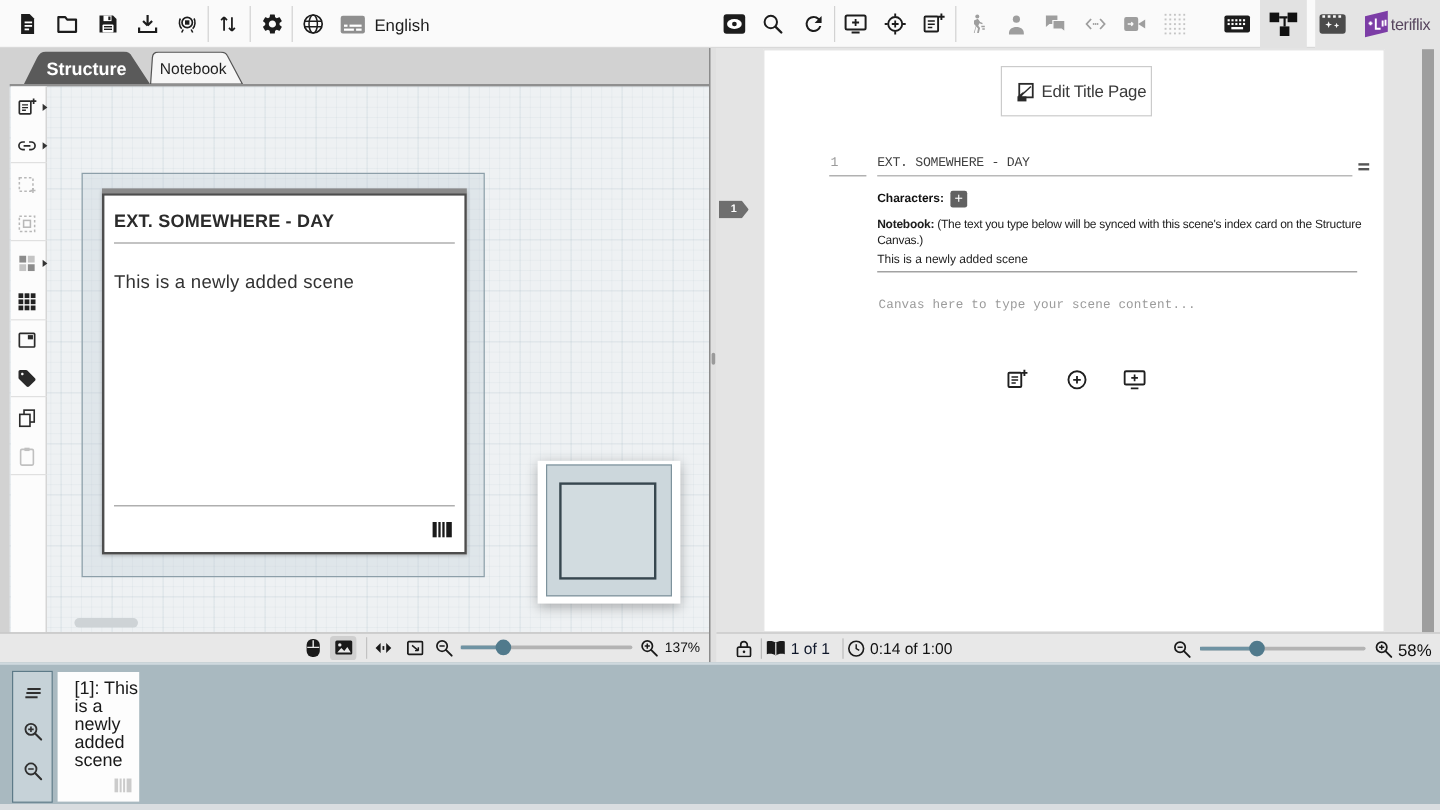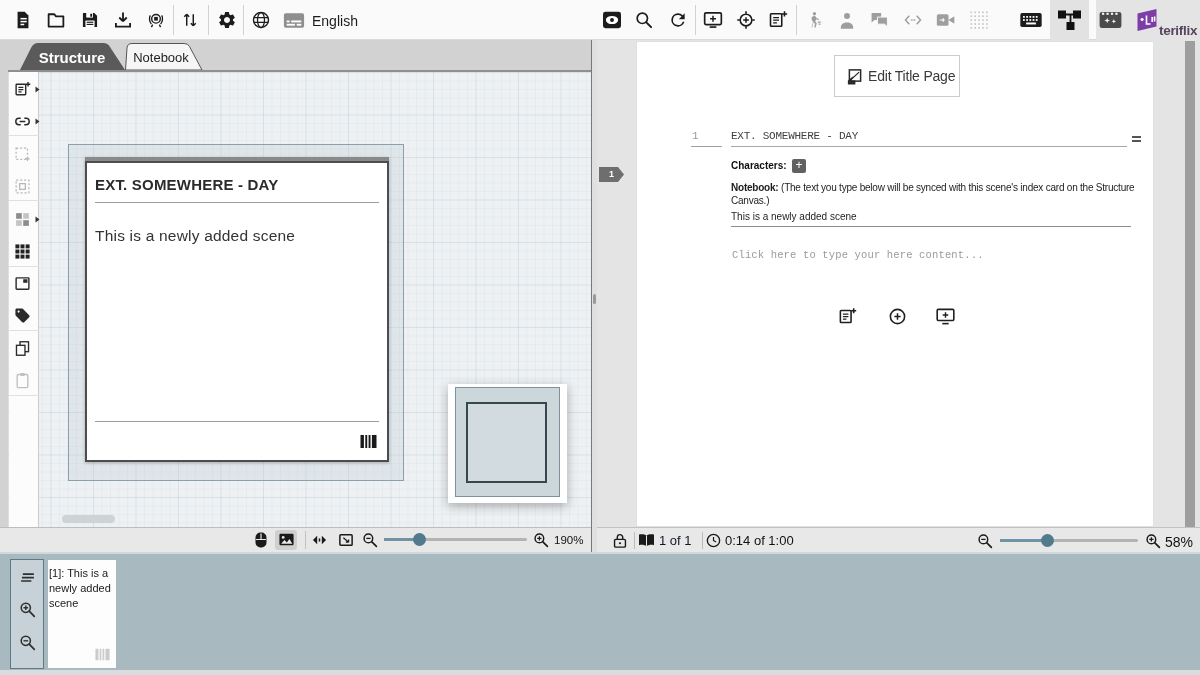--- a/index.html
+++ b/index.html
@@ -47,21 +47,21 @@
 #rscroll{position:absolute;left:588px;top:1px;width:10px;height:486px;background:#9e9e9e}
 #editbtn{position:absolute;left:197px;top:13px;width:126px;height:42px;border:1px solid #cbcbcb;background:#fff}
 #editbtn span{position:absolute;left:33px;top:12px;font-size:14px;font-weight:500;color:#3a3a3a;letter-spacing:-.2px}
 .mono{font-family:"Liberation Mono",monospace}
 #rbar{position:absolute;left:0;top:487px;width:603px;height:25px;background:#e8e8e8;border-top:1px solid #c2c2c2}
 #rbar .sep{position:absolute;top:4px;height:17px;width:1px;background:#bbb}
 
 #bstrip{position:absolute;left:0;top:552px;width:1200px;height:123px;background:#a9b9c0;border-top:2px solid #cfd9de}
 #bstrip #btools{position:absolute;left:10px;top:5px;width:34px;height:110px;background:#c6d2d8;border:1px solid #5d7a88}
 #bcard{position:absolute;left:48px;top:6px;width:68px;height:108px;background:#fdfdfd}
-#bcard .t{font-size:11px;color:#1a1a1a;line-height:15px;padding:6px 0 0 1px}
+#bcard .t{font-size:15px;color:#1a1a1a;line-height:15px;padding:6px 0 0 14px}
 #bdrop{position:absolute;left:124px;top:6px;width:66px;height:108px;background:#bfccd2}
 #bdrop .t{font-size:12.5px;color:#708591;text-align:center;line-height:18px;padding-top:32px}
 #bedge{position:absolute;left:0;top:670px;width:1200px;height:5px;background:#d9dde0}
 .slider{position:absolute;height:3px;background:#b3b3b3;border-radius:2px}
 .slider .fill{position:absolute;left:0;top:0;height:3px;background:#6f93a3}
 .slider .dot{position:absolute;top:-5px;width:13px;height:13px;border-radius:50%;background:#517a8c}
 .txt{position:absolute;white-space:nowrap}
 </style></head>
 <body>
 <div id="stage">
@@ -235,21 +235,21 @@
         </g>
       </svg>
  <svg class="ic" style="left:1136px;top:8px" width="22" height="24" viewBox="0 0 22 24">
         <path d="M1.5 5.5L20.5 1v17.5L1.5 23z" fill="#7c3da6"></path>
         <g stroke="#fff" stroke-width="1.6" fill="none">
           <path d="M4.5 11.5h3.2M6.1 9.9v3.2"></path>
           <path d="M10.5 7.5v8.5h4"></path>
           <path d="M16.2 9v5M18.6 8.5v5"></path>
         </g>
       </svg>
- <span class="txt" style="left:1159px;top:23px;font-size:13.5px;font-weight:700;color:#57455e;letter-spacing:-.3px">teriflix</span>
+ <span class="txt" style="left:1159px;top:13px;font-size:13.5px;font-weight:400;color:#57455e;letter-spacing:-.3px">teriflix</span>
 </div>
 <div id="leftpanel">
  <div id="canvas">
   <div id="actbox">
    <div id="card">
             <div id="cardin">
      <h3>EXT. SOMEWHERE - DAY</h3>
      <div class="hr1"></div>
      <p>This is a newly added scene</p>
      <div class="hr2"></div>
@@ -370,21 +370,21 @@
         </svg>
   <div class="slider" style="left:384px;top:10px;width:143px">
           <div class="fill" style="width:36px"></div>
           <div class="dot" style="left:29px"></div>
         </div>
   <svg class="ic" style="left:533px;top:4px" width="16" height="16" viewBox="0 0 20 20">
           <circle cx="8" cy="8" r="5.4" fill="none" stroke="#1a1a1a" stroke-width="1.8"></circle>
           <path d="M12 12l6 6" stroke="#1a1a1a" stroke-width="2" stroke-linecap="round"></path>
           <path d="M5.3 8h5.4M8 5.3v5.4" stroke="#1a1a1a" stroke-width="1.6"></path>
         </svg>
-  <span class="txt" style="left:554px;top:6px;font-size:11.5px;color:#111">190%</span>
+  <span class="txt" style="left:554px;top:6px;font-size:11.5px;color:#111">137%</span>
  </div>
 </div>
 <div id="split">
       <div class="h"></div>
     </div>
 <div id="rightpanel">
  <div id="page">
   <div id="editbtn">
    <svg class="ic" style="left:11px;top:12px" width="18" height="18" viewBox="0 0 24 24">
             <rect x="4.5" y="2.5" width="15" height="15" fill="none" stroke="#2a2a2a" stroke-width="2"></rect>
@@ -398,21 +398,21 @@
   <div class="abs" style="left:54px;top:104px;width:31px;height:1px;background:#9f9f9f"></div>
   <span class="txt mono" style="left:94px;top:88px;font-size:11px;color:#3f3f3f;letter-spacing:-0.25px">EXT. SOMEWHERE - DAY</span>
   <div class="abs" style="left:94px;top:104px;width:396px;height:1px;background:#a8a8a8"></div>
   <div class="abs" style="left:495px;top:94px;width:9px;height:2px;background:#555"></div>
   <div class="abs" style="left:495px;top:97.5px;width:9px;height:2px;background:#555"></div>
   <span class="txt" style="left:94px;top:118px;font-size:10px;font-weight:bold;color:#111">Characters:</span>
   <div class="abs" style="left:155px;top:117px;width:14px;height:14px;background:#616161;border-radius:2px;color:#fff;font-size:12px;line-height:13px;text-align:center">+</div>
   <div class="abs" style="left:94px;top:139px;width:440px;font-size:10px;letter-spacing:-0.22px;line-height:13px;color:#1d1d1d"><b>Notebook:</b> (The text you type below will be synced with this scene's index card on the Structure<br>Canvas.)</div>
   <span class="txt" style="left:94px;top:169px;font-size:10px;color:#1d1d1d">This is a newly added scene</span>
   <div class="abs" style="left:94px;top:184px;width:400px;height:1px;background:#8c8c8c"></div>
-  <span class="txt mono" style="left:95px;top:207px;font-size:10.5px;color:#9b9b9b;letter-spacing:0.15px">Click here to type your here content...</span>
+  <span class="txt mono" style="left:95px;top:207px;font-size:10.5px;color:#9b9b9b;letter-spacing:0.15px">Canvas here to type your scene content...</span>
   <svg class="ic" style="left:201px;top:265px" width="19" height="19" viewBox="0 0 24 24">
           <rect x="3" y="4.5" width="13.5" height="15" rx="1" fill="none" stroke="#1f1f1f" stroke-width="2"></rect>
           <path d="M6.2 9h7M6.2 12.2h7M6.2 15.4h4.5" stroke="#1f1f1f" stroke-width="1.6"></path>
           <path d="M19.8 1.5v6.4M16.6 4.7h6.4" stroke="#1f1f1f" stroke-width="2"></path>
         </svg>
   <svg class="ic" style="left:251px;top:265px" width="19" height="19" viewBox="0 0 24 24">
           <circle cx="12" cy="12" r="9" fill="none" stroke="#1f1f1f" stroke-width="2"></circle>
           <path d="M12 8v8M8 12h8" stroke="#1f1f1f" stroke-width="1.9"></path>
         </svg>
   <svg class="ic" style="left:299px;top:266px" width="19" height="17" viewBox="0 0 24 21">

